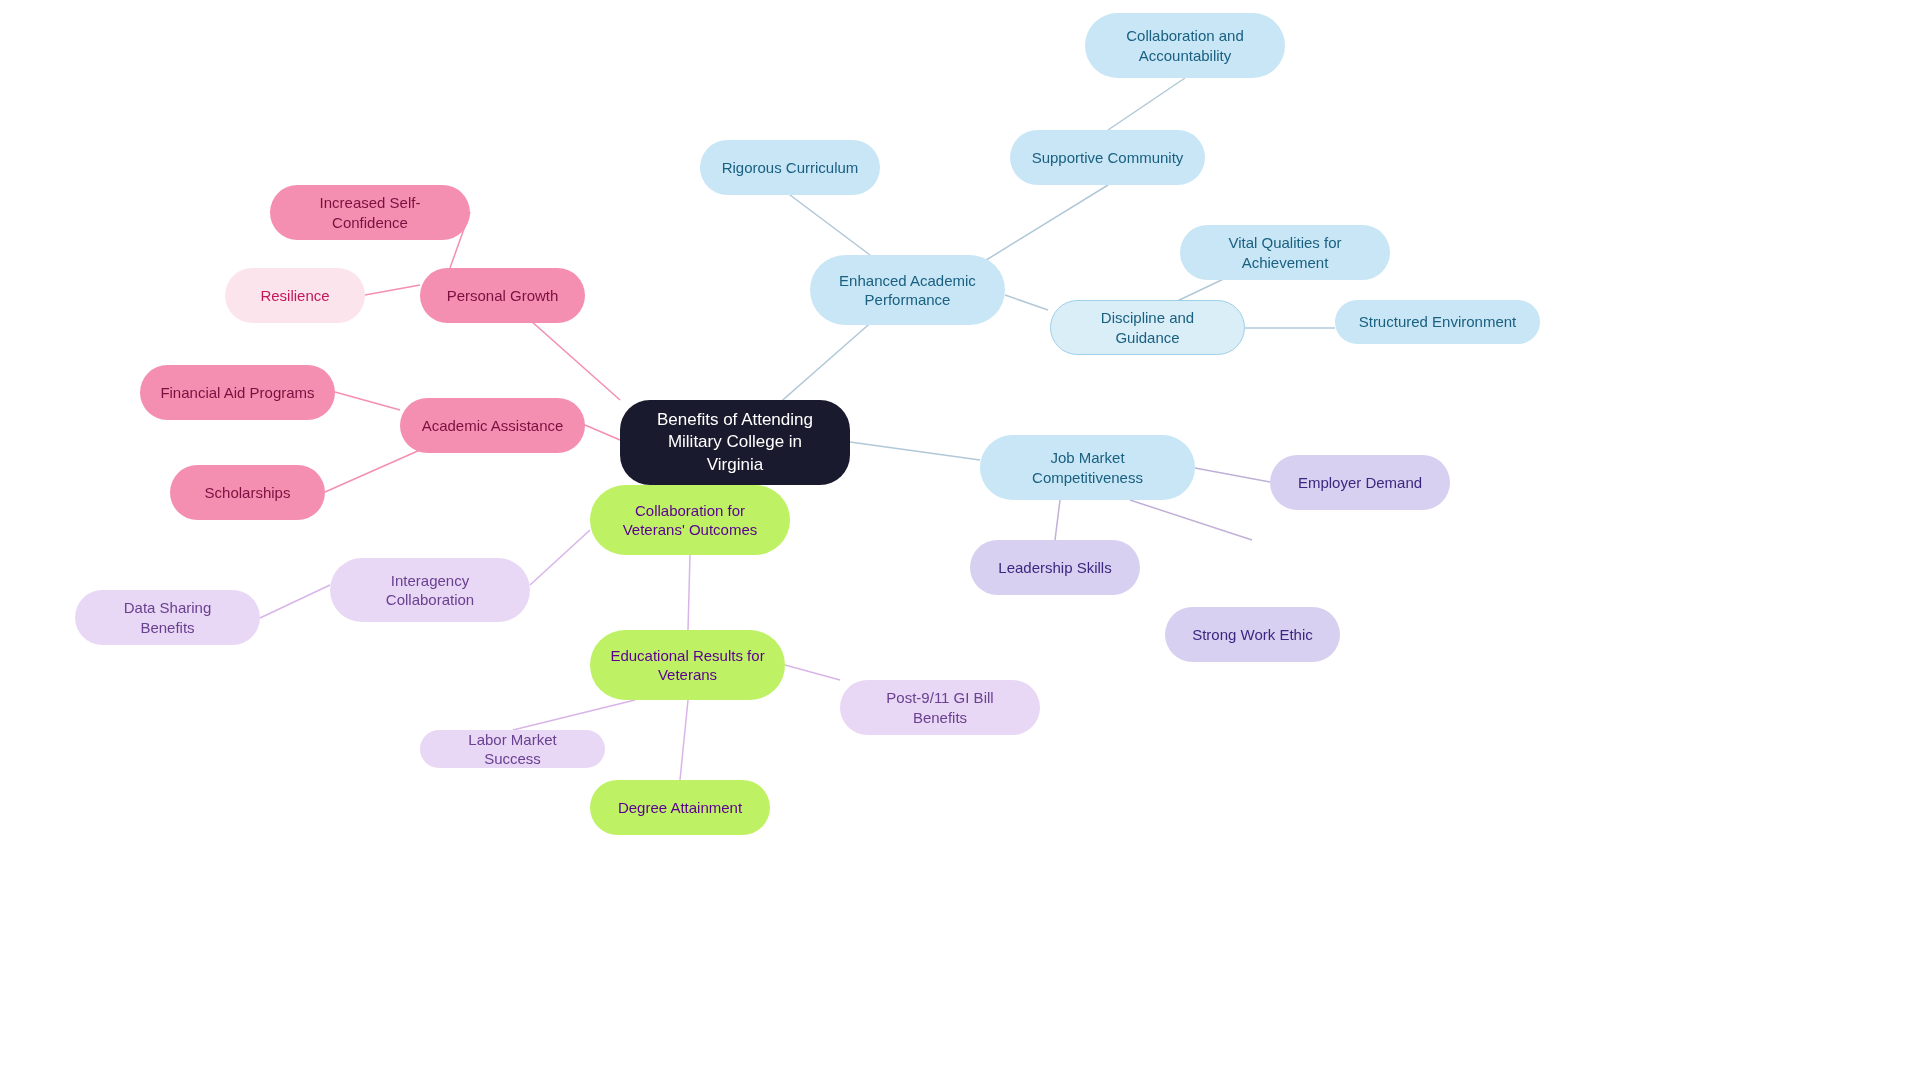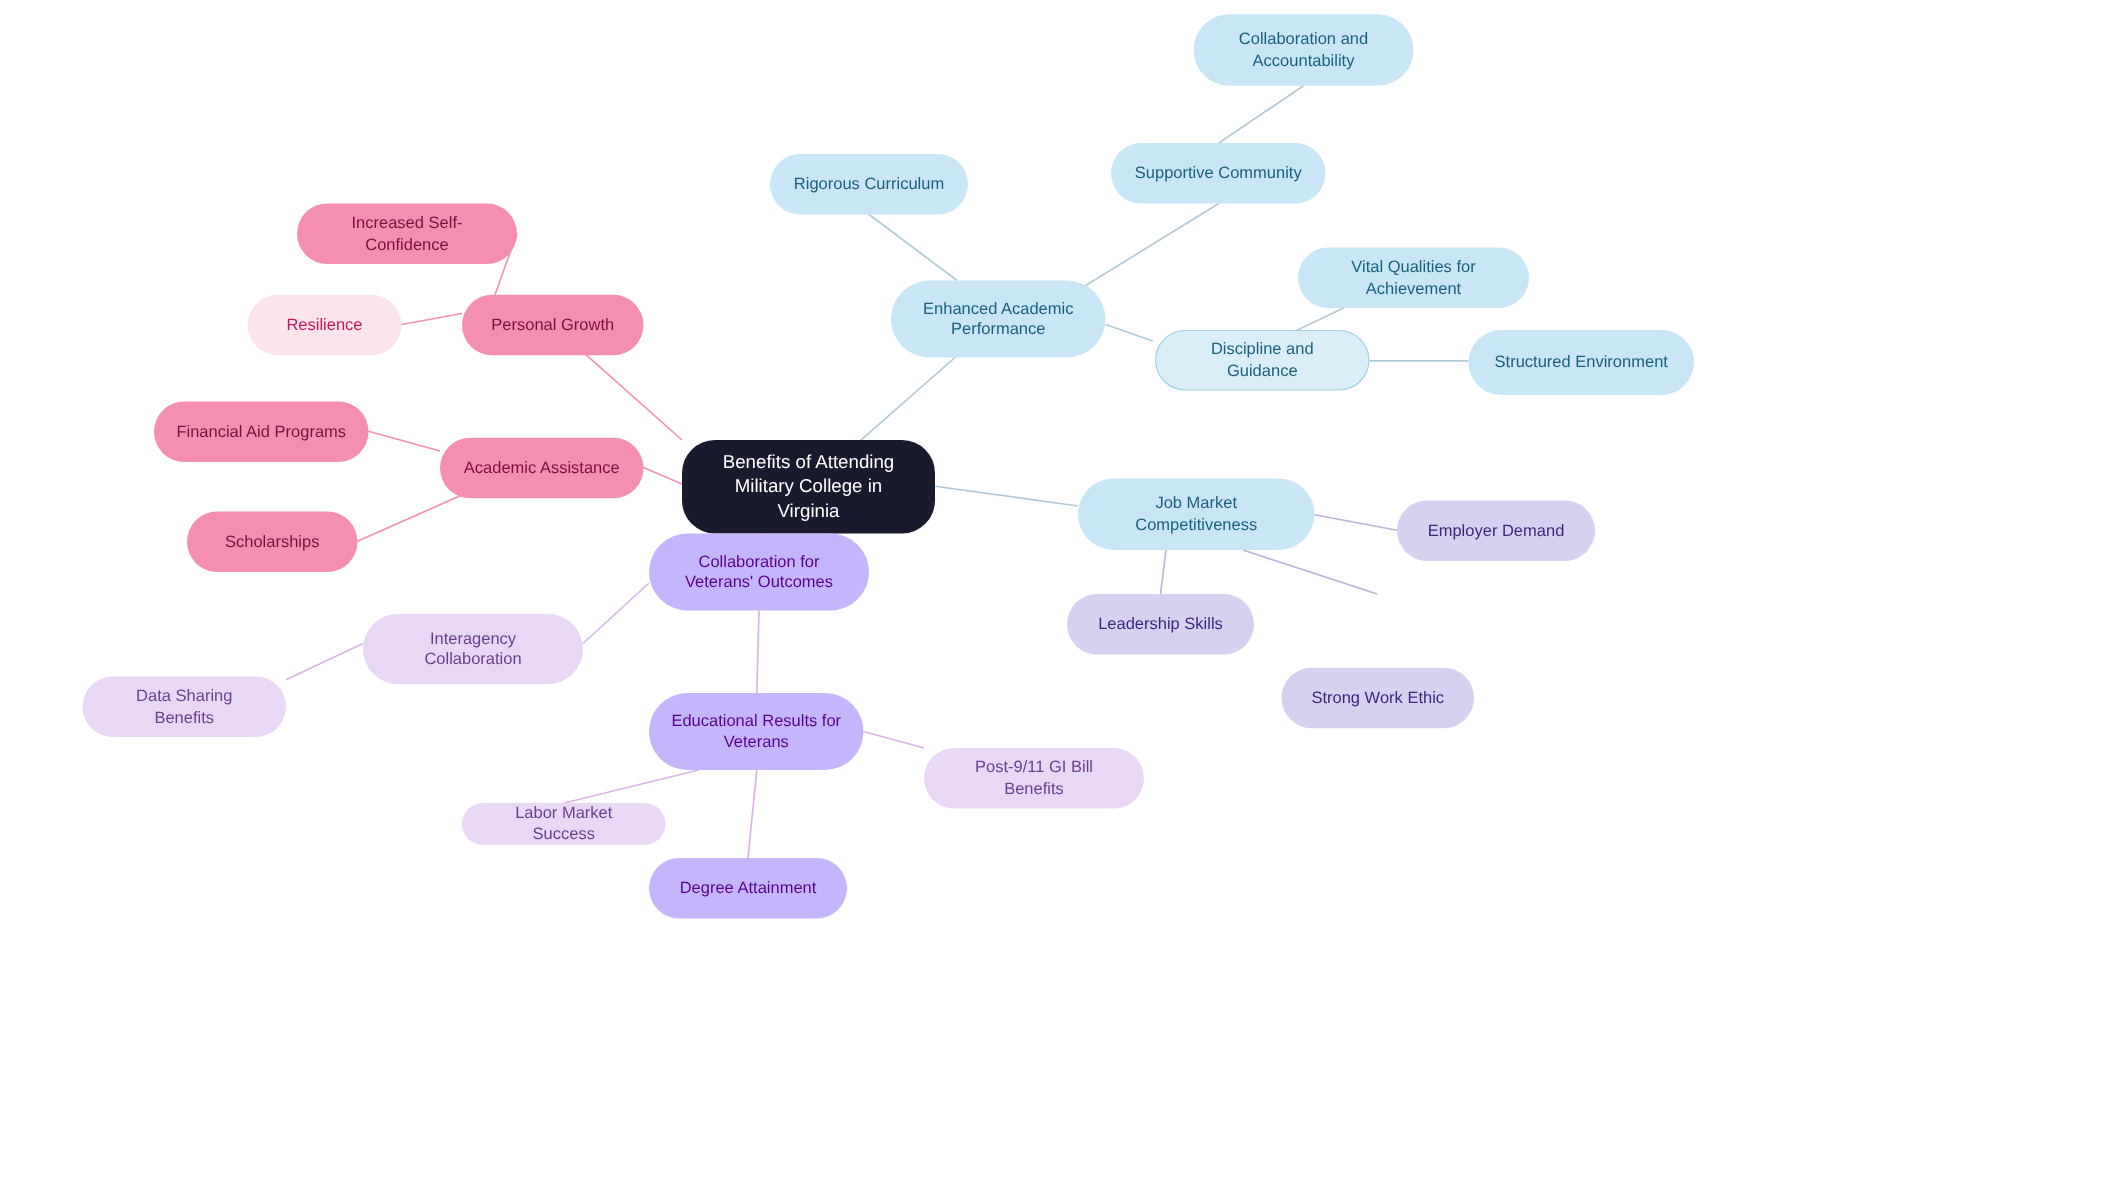--- a/index.html
+++ b/index.html
@@ -54,21 +54,21 @@
       background: #f48fb1;
       color: #7b1040;
       border: none;
     }
     .node-pink-light {
       background: #fce4ec;
       color: #c2185b;
       border: none;
     }
     .node-purple-mid {
-      background: #c4b5fd;
+      background: #bef264;
       color: #5a0090;
       border: none;
     }
     .node-lavender {
       background: #e8d8f5;
       color: #6a4090;
       border: none;
     }
     .node-indigo {
       background: #d8d0f0;
@@ -138,21 +138,21 @@
 <div class="node node-blue" style="left:1010px; top:130px; width:195px; height:55px;">Supportive Community</div>
 
 <div class="node node-blue" style="left:700px; top:140px; width:180px; height:55px;">Rigorous Curriculum</div>
 
 <div class="node node-blue" style="left:810px; top:255px; width:195px; height:70px;">Enhanced Academic Performance</div>
 
 <div class="node node-blue" style="left:1180px; top:225px; width:210px; height:55px;">Vital Qualities for Achievement</div>
 
 <div class="node node-blue-outline" style="left:1050px; top:300px; width:195px; height:55px;">Discipline and Guidance</div>
 
-<div class="node node-blue" style="left:1335px; top:300px; width:205px; height:59px;">Structured Environment</div>
+<div class="node node-blue" style="left:1335px; top:300px; width:205px; height:44px;">Structured Environment</div>
 
 <div class="node node-pink" style="left:420px; top:268px; width:165px; height:55px;">Personal Growth</div>
 
 <div class="node node-pink" style="left:270px; top:185px; width:200px; height:55px;">Increased Self-Confidence</div>
 
 <div class="node node-pink-light" style="left:225px; top:268px; width:140px; height:55px;">Resilience</div>
 
 <div class="node node-pink" style="left:400px; top:398px; width:185px; height:55px;">Academic Assistance</div>
 
 <div class="node node-pink" style="left:140px; top:365px; width:195px; height:55px;">Financial Aid Programs</div>
@@ -164,21 +164,21 @@
 <div class="node node-indigo" style="left:1270px; top:455px; width:180px; height:55px;">Employer Demand</div>
 
 <div class="node node-indigo" style="left:970px; top:540px; width:170px; height:55px;">Leadership Skills</div>
 
 <div class="node node-indigo" style="left:1165px; top:564px; width:175px; height:55px;margin-top:43px;">Strong Work Ethic</div>
 
 <div class="node node-purple-mid" style="left:590px; top:485px; width:200px; height:70px;">Collaboration for Veterans' Outcomes</div>
 
 <div class="node node-lavender" style="left:330px; top:558px; width:200px; height:64px;">Interagency Collaboration</div>
 
-<div class="node node-lavender" style="left:75px; top:590px; width:185px; height:55px;margin-top:25px;">Data Sharing Benefits</div>
+<div class="node node-lavender" style="left:75px; top:590px; width:185px; height:55px;">Data Sharing Benefits</div>
 
 <div class="node node-purple-mid" style="left:590px; top:630px; width:195px; height:70px;">Educational Results for Veterans</div>
 
 <div class="node node-lavender" style="left:420px; top:730px; width:185px; height:38px;">Labor Market Success</div>
 
 <div class="node node-purple-mid" style="left:590px; top:780px; width:180px; height:55px;">Degree Attainment</div>
 
 <div class="node node-lavender" style="left:840px; top:680px; width:200px; height:55px;">Post-9/11 GI Bill Benefits</div>
 
 </body></html>

